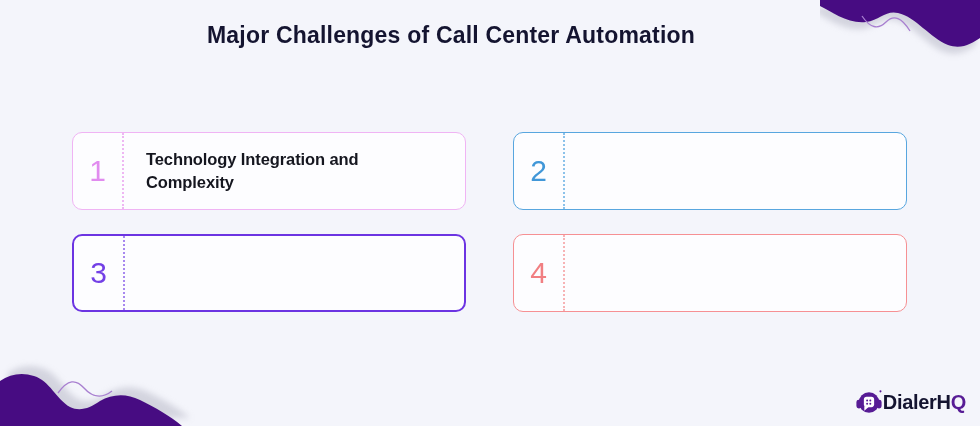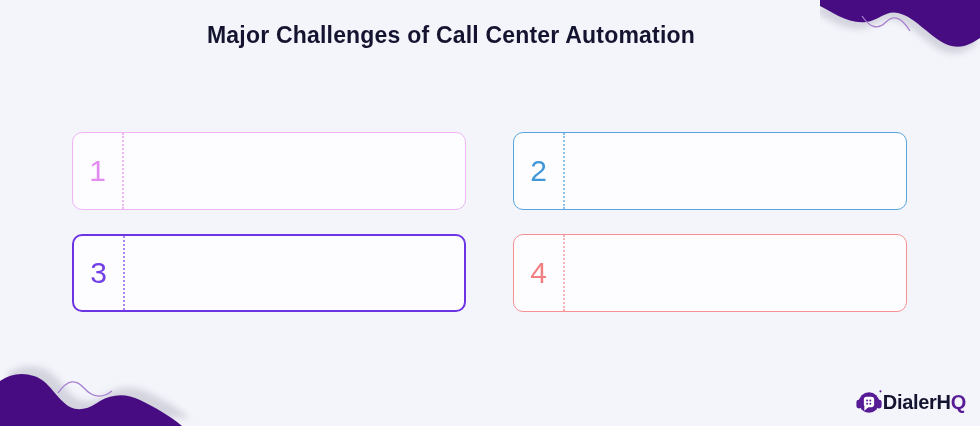--- a/index.html
+++ b/index.html
@@ -77,20 +77,23 @@
   <path class="blob-wave" d="M58,62 C68,48 76,48 84,57 C92,66 102,68 112,60"></path>
 </svg>
 
 <h1 class="title">Major Challenges of Call Center Automation</h1>
 
 <div class="cards">
 
   <div class="card" style="--accent: #e18bef; --border: #f0b4f4; --divider: #eeb7f3; border-width: 1.5px;">
     <div class="num">1</div>
     <div class="divider"></div>
+    <div class="label wrap">
+        <span>Technology Integration and Complexity</span>
+      </div>
   </div>
 
   <div class="card" style="--accent: #4197d8; --border: #58a6df; --divider: #8cc2ea; border-width: 1.5px;">
     <div class="num">2</div>
     <div class="divider"></div>
   </div>
 
   <div class="card" style="--accent: #7340e6; --border: #6c34e2; --divider: #a888ef; border-width: 2.5px;">
     <div class="num">3</div>
     <div class="divider"></div>

